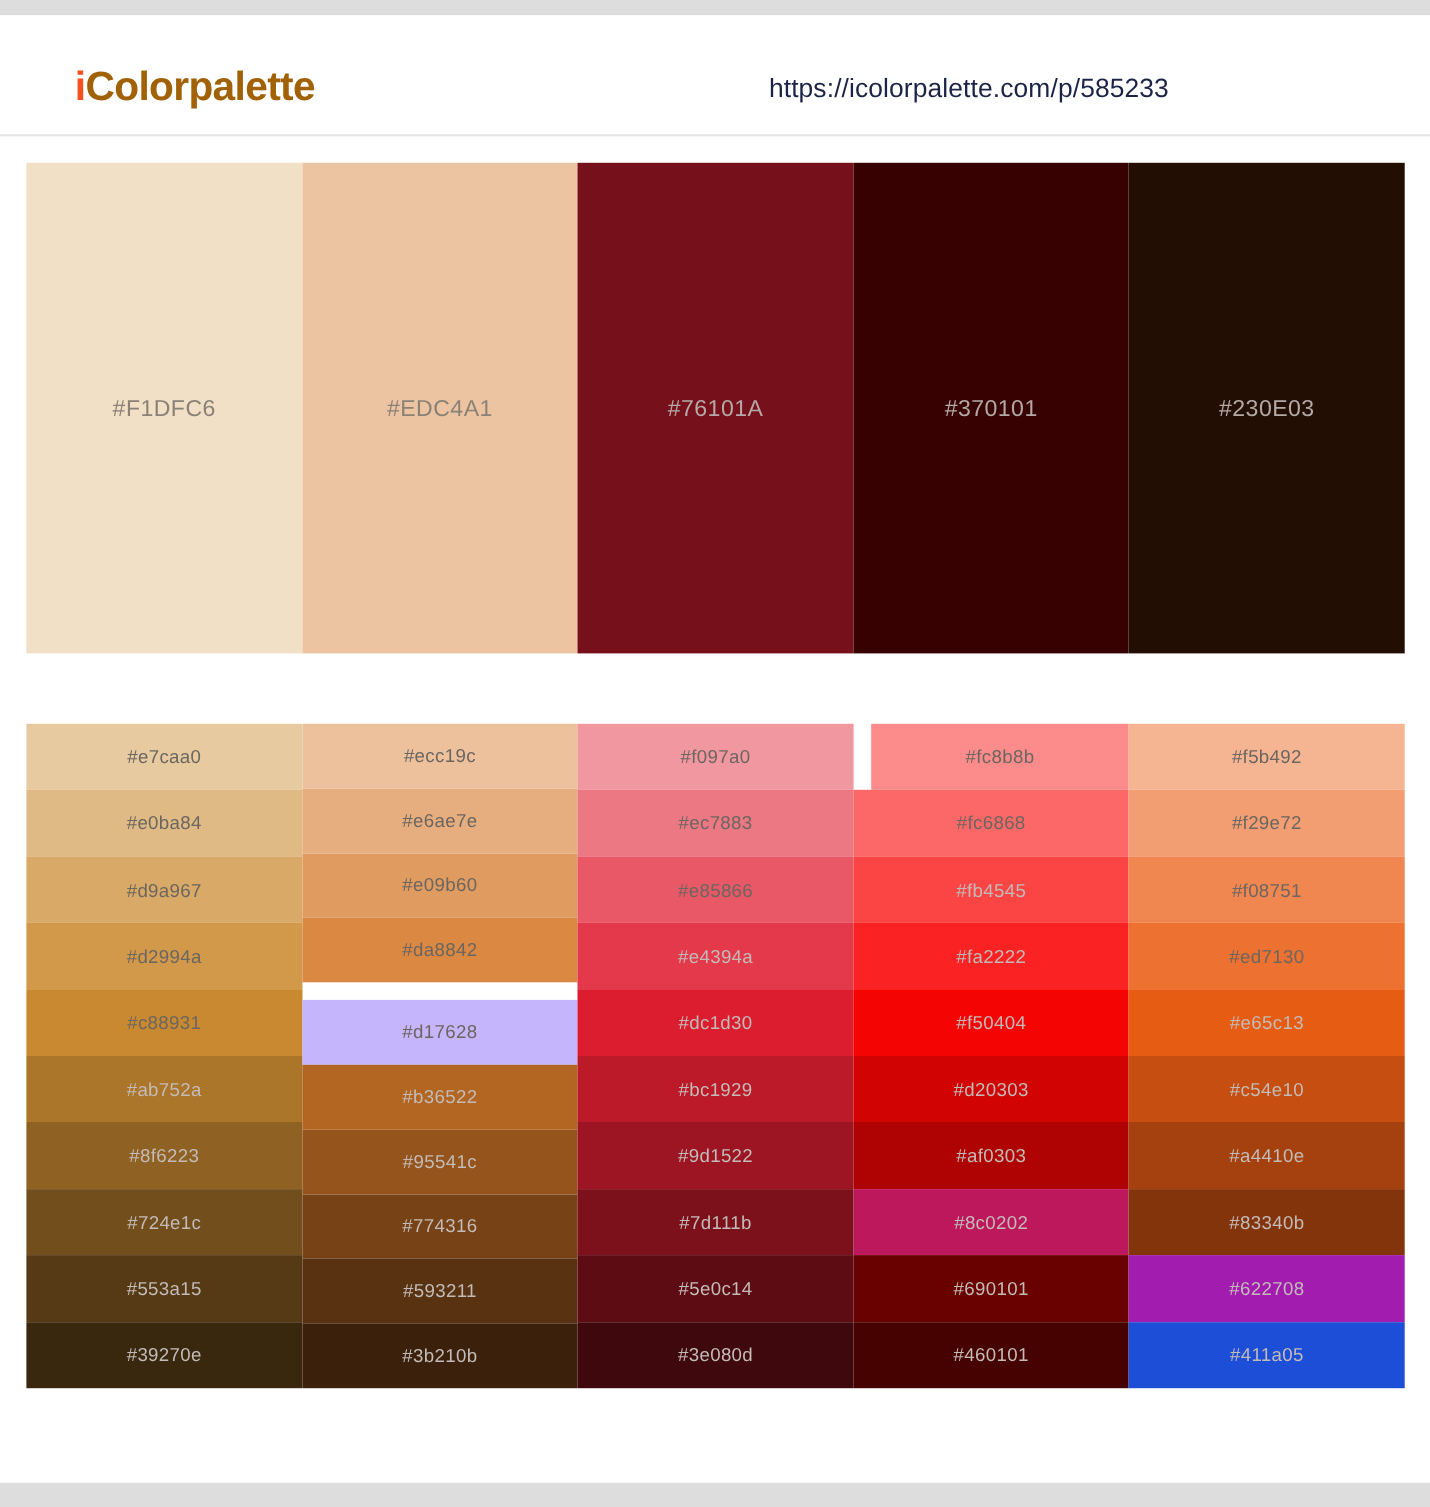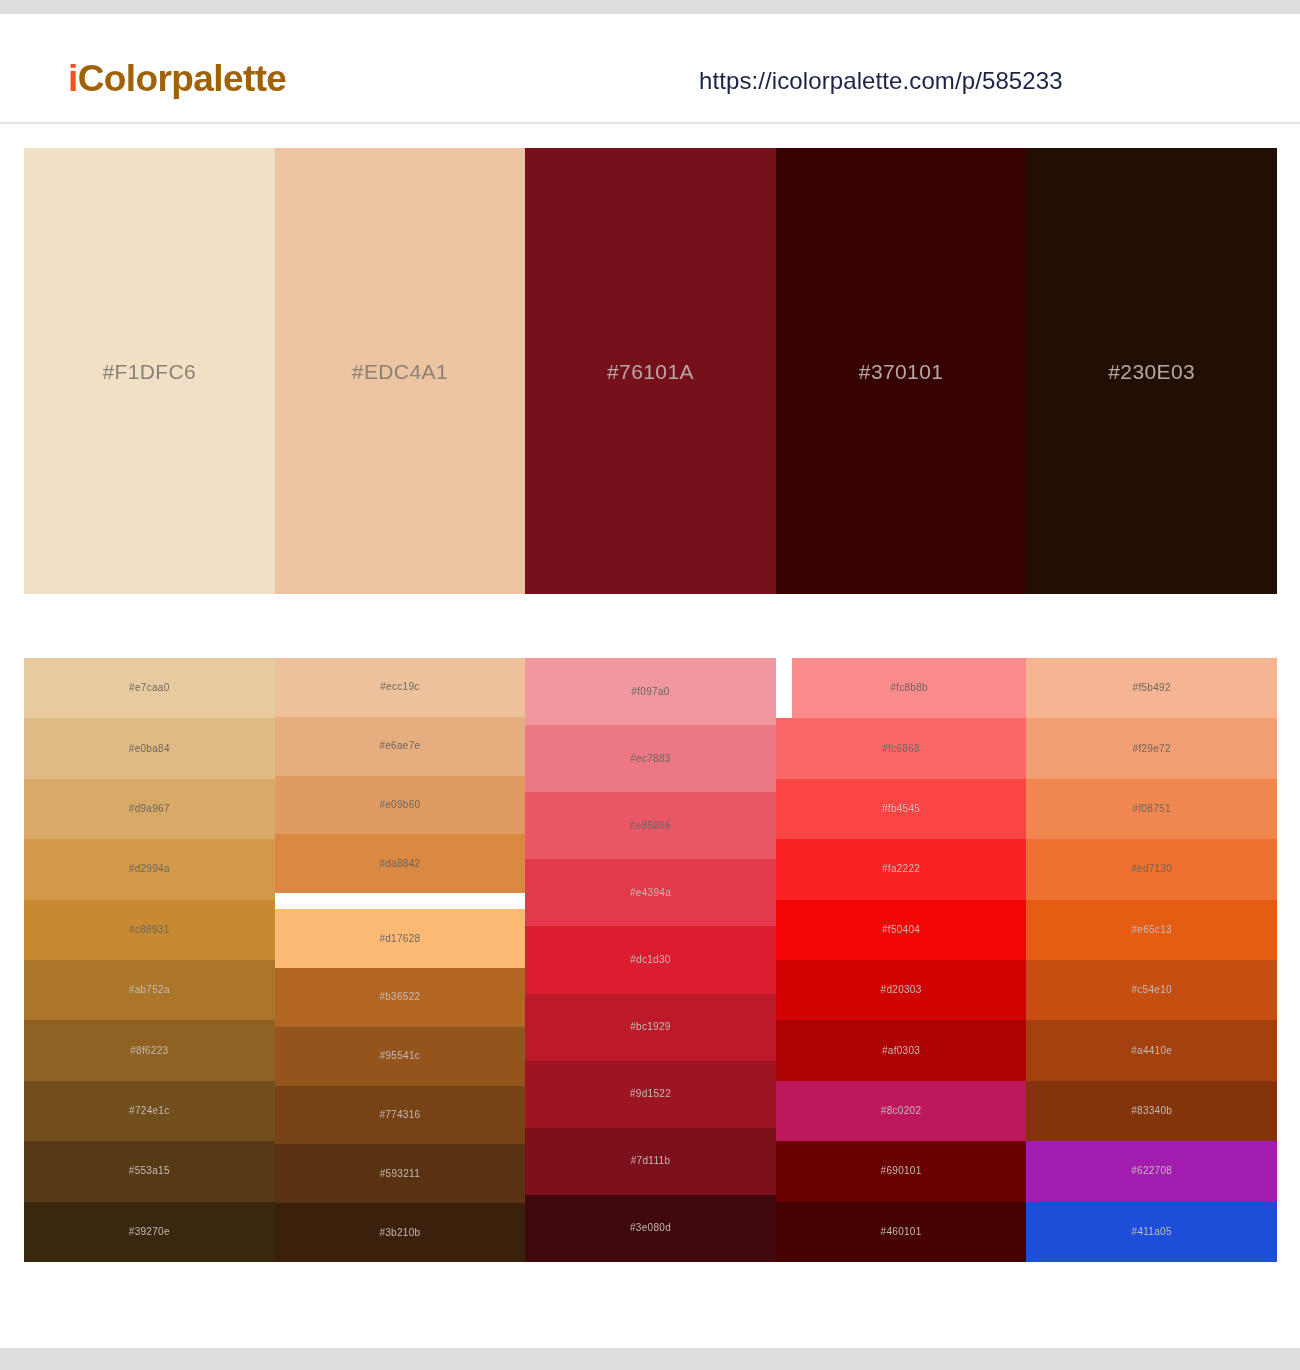--- a/index.html
+++ b/index.html
@@ -106,21 +106,21 @@
     flex-direction: column;
   }
   .shade-cell {
     flex: 1 1 0;
     display: flex;
     align-items: center;
     justify-content: center;
     position: relative;
   }
   .shade-label {
-    font-size: 10px;
+    font-size: 17px;
     letter-spacing: 0.3px;
     line-height: 1;
   }
   .shade-label.on-light { color: #6c6660; }
   .shade-label.on-dark  { color: #c3bbb7; }
 
   
   .bottom-strip {
     position: absolute;
     left: 0;
@@ -201,21 +201,21 @@
         </div>
         <div class="shade-cell" style="background: rgb(230, 174, 126);">
           <span class="shade-label on-light">#e6ae7e</span>
         </div>
         <div class="shade-cell" style="background: rgb(224, 155, 96);">
           <span class="shade-label on-light">#e09b60</span>
         </div>
         <div class="shade-cell" style="background: rgb(218, 136, 66);">
           <span class="shade-label on-light">#da8842</span>
         </div>
-        <div class="shade-cell" style="background: #fdba74; margin-top: 16px;">
+        <div class="shade-cell" style="background: #c4b5fd; margin-top: 16px;">
           <span class="shade-label on-light">#d17628</span>
         </div>
         <div class="shade-cell" style="background: rgb(179, 101, 34);">
           <span class="shade-label on-dark">#b36522</span>
         </div>
         <div class="shade-cell" style="background: rgb(149, 84, 28);">
           <span class="shade-label on-dark">#95541c</span>
         </div>
         <div class="shade-cell" style="background: rgb(119, 67, 22);">
           <span class="shade-label on-dark">#774316</span>
@@ -245,20 +245,23 @@
         </div>
         <div class="shade-cell" style="background: rgb(188, 25, 41);">
           <span class="shade-label on-dark">#bc1929</span>
         </div>
         <div class="shade-cell" style="background: rgb(157, 21, 34);">
           <span class="shade-label on-dark">#9d1522</span>
         </div>
         <div class="shade-cell" style="background: rgb(125, 17, 27);">
           <span class="shade-label on-dark">#7d111b</span>
         </div>
+        <div class="shade-cell" style="background: rgb(94, 12, 20);">
+          <span class="shade-label on-dark">#5e0c14</span>
+        </div>
         <div class="shade-cell" style="background: rgb(62, 8, 13);">
           <span class="shade-label on-dark">#3e080d</span>
         </div>
       </div>
       <div class="shade-col">
         <div class="shade-cell" style="background: rgb(252, 139, 139); margin-left: 16px;">
           <span class="shade-label on-light">#fc8b8b</span>
         </div>
         <div class="shade-cell" style="background: rgb(252, 104, 104);">
           <span class="shade-label on-light">#fc6868</span>

